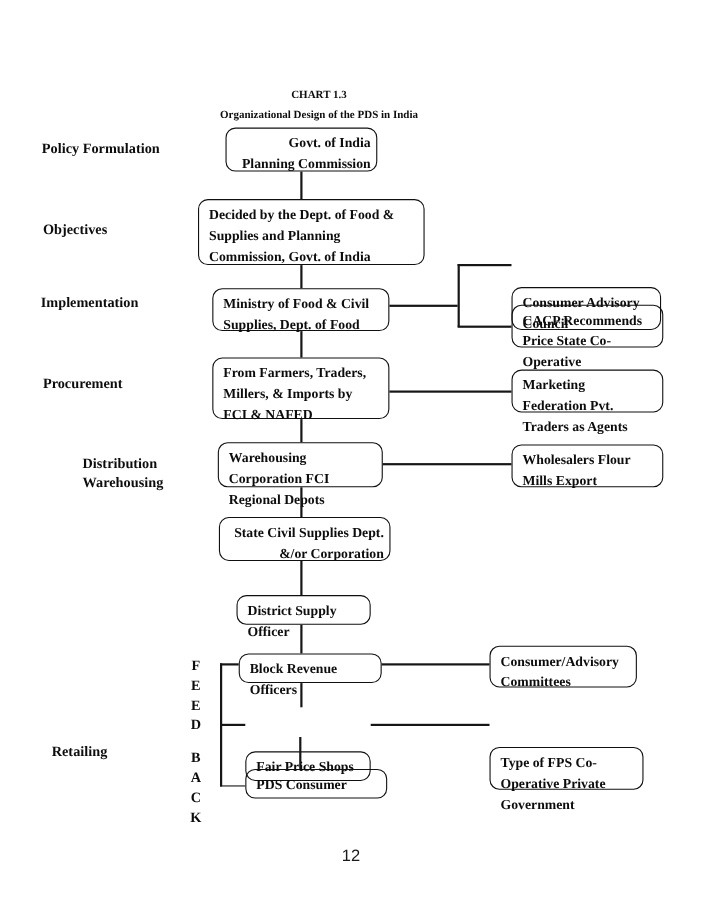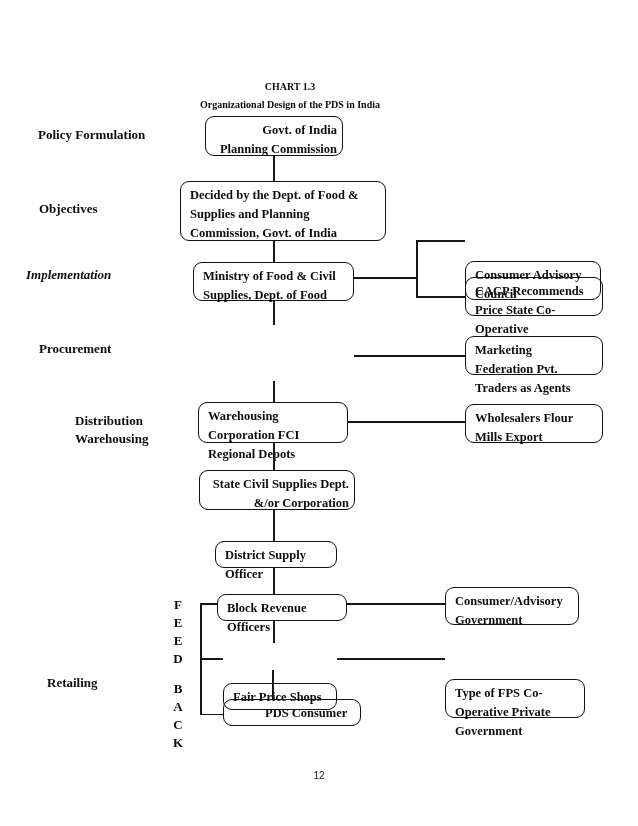--- a/index.html
+++ b/index.html
@@ -38,36 +38,36 @@
   .hline{height:1.5px;}
   .vline{width:1.5px;}
   .vword{
     position:absolute;width:16px;text-align:center;
     font-weight:bold;font-size:13px;line-height:18px;
     white-space:pre-line;color:#0d0d0d;
   }
   .page-number{
     position:absolute;left:0;top:770px;width:638px;text-align:center;
     font-family:"Liberation Sans","DejaVu Sans",sans-serif;
-    font-size:10px;color:#1a1a1a;font-weight:normal;
+    font-size:15px;color:#1a1a1a;font-weight:normal;
   }
 </style>
 </head>
 <body>
 
 <div id="page">
 
   <div class="title">
     <div>CHART 1.3</div>
     <div>Organizational Design of the PDS in India</div>
   </div>
 
   <div class="stage-label" style="left:38px;top:126px;">Policy Formulation</div>
   <div class="stage-label" style="left:39px;top:200px;">Objectives</div>
-  <div class="stage-label" style="left:26px;top:266px;font-style:italic;">Implementation</div>
+  <div class="stage-label" style="left:37px;top:266px;">Implementation</div>
   <div class="stage-label" style="left:39px;top:340px;">Procurement</div>
   <div class="stage-label" style="left:39px;top:412px;margin-left:36px;">Distribution
 Warehousing</div>
   <div class="stage-label" style="left:47px;top:674px;">Retailing</div>
 
   <div class="vword" style="left:170px;top:596px;">F
 E
 E
 D</div>
   <div class="vword" style="left:170px;top:680px;">B
@@ -87,20 +87,26 @@
 Supplies and Planning
 Commission, Govt. of India</div>
   </div>
 
   <div class="box" style="left:193px;top:262px;width:161px;">
     <div class="frame" style="height:39px;"></div>
     <div class="text">Ministry of Food &amp; Civil
 Supplies, Dept. of Food</div>
   </div>
 
+  <div class="box" style="left:193px;top:325px;width:161px;">
+    <div class="frame" style="height:56px;"></div>
+    <div class="text">From Farmers, Traders,
+Millers, &amp; Imports by
+FCI &amp; NAFED</div>
+  </div>
 
   <div class="box" style="left:198px;top:402px;width:150px;">
     <div class="frame" style="height:41px;"></div>
     <div class="text">Warehousing
 Corporation FCI
 Regional Depots</div>
   </div>
 
   <div class="box" style="left:199px;top:470px;width:156px;text-align:right;">
     <div class="frame" style="height:40px;"></div>
@@ -118,21 +124,21 @@
     <div class="frame" style="height:27px;"></div>
     <div class="text">Block Revenue
 Officers</div>
   </div>
 
   <div class="box" style="left:223px;top:643px;width:114px;margin-top:40px;">
     <div class="frame" style="height:27px;"></div>
     <div class="text">Fair Price Shops</div>
   </div>
 
-  <div class="box" style="left:223px;top:699px;width:106px;padding-left:32px;">
+  <div class="box" style="left:223px;top:699px;width:129px;">
     <div class="frame" style="height:27px;"></div>
     <div class="text">PDS Consumer</div>
   </div>
 
   <div class="box" style="left:465px;top:221px;width:136px;margin-top:40px;">
     <div class="frame" style="height:39px;"></div>
     <div class="text">Consumer Advisory
 Council</div>
   </div>
 
@@ -152,21 +158,21 @@
 
   <div class="box" style="left:465px;top:404px;width:138px;">
     <div class="frame" style="height:39px;"></div>
     <div class="text">Wholesalers Flour
 Mills Export</div>
   </div>
 
   <div class="box" style="left:445px;top:587px;width:134px;">
     <div class="frame" style="height:38px;"></div>
     <div class="text">Consumer/Advisory
-Government</div>
+Committees</div>
   </div>
 
   <div class="box" style="left:445px;top:679px;width:140px;">
     <div class="frame" style="height:39px;"></div>
     <div class="text">Type of FPS Co-
 Operative Private
 Government</div>
   </div>
 
   <div class="vline" style="left:273px;top:156px;height:25px;"></div>

